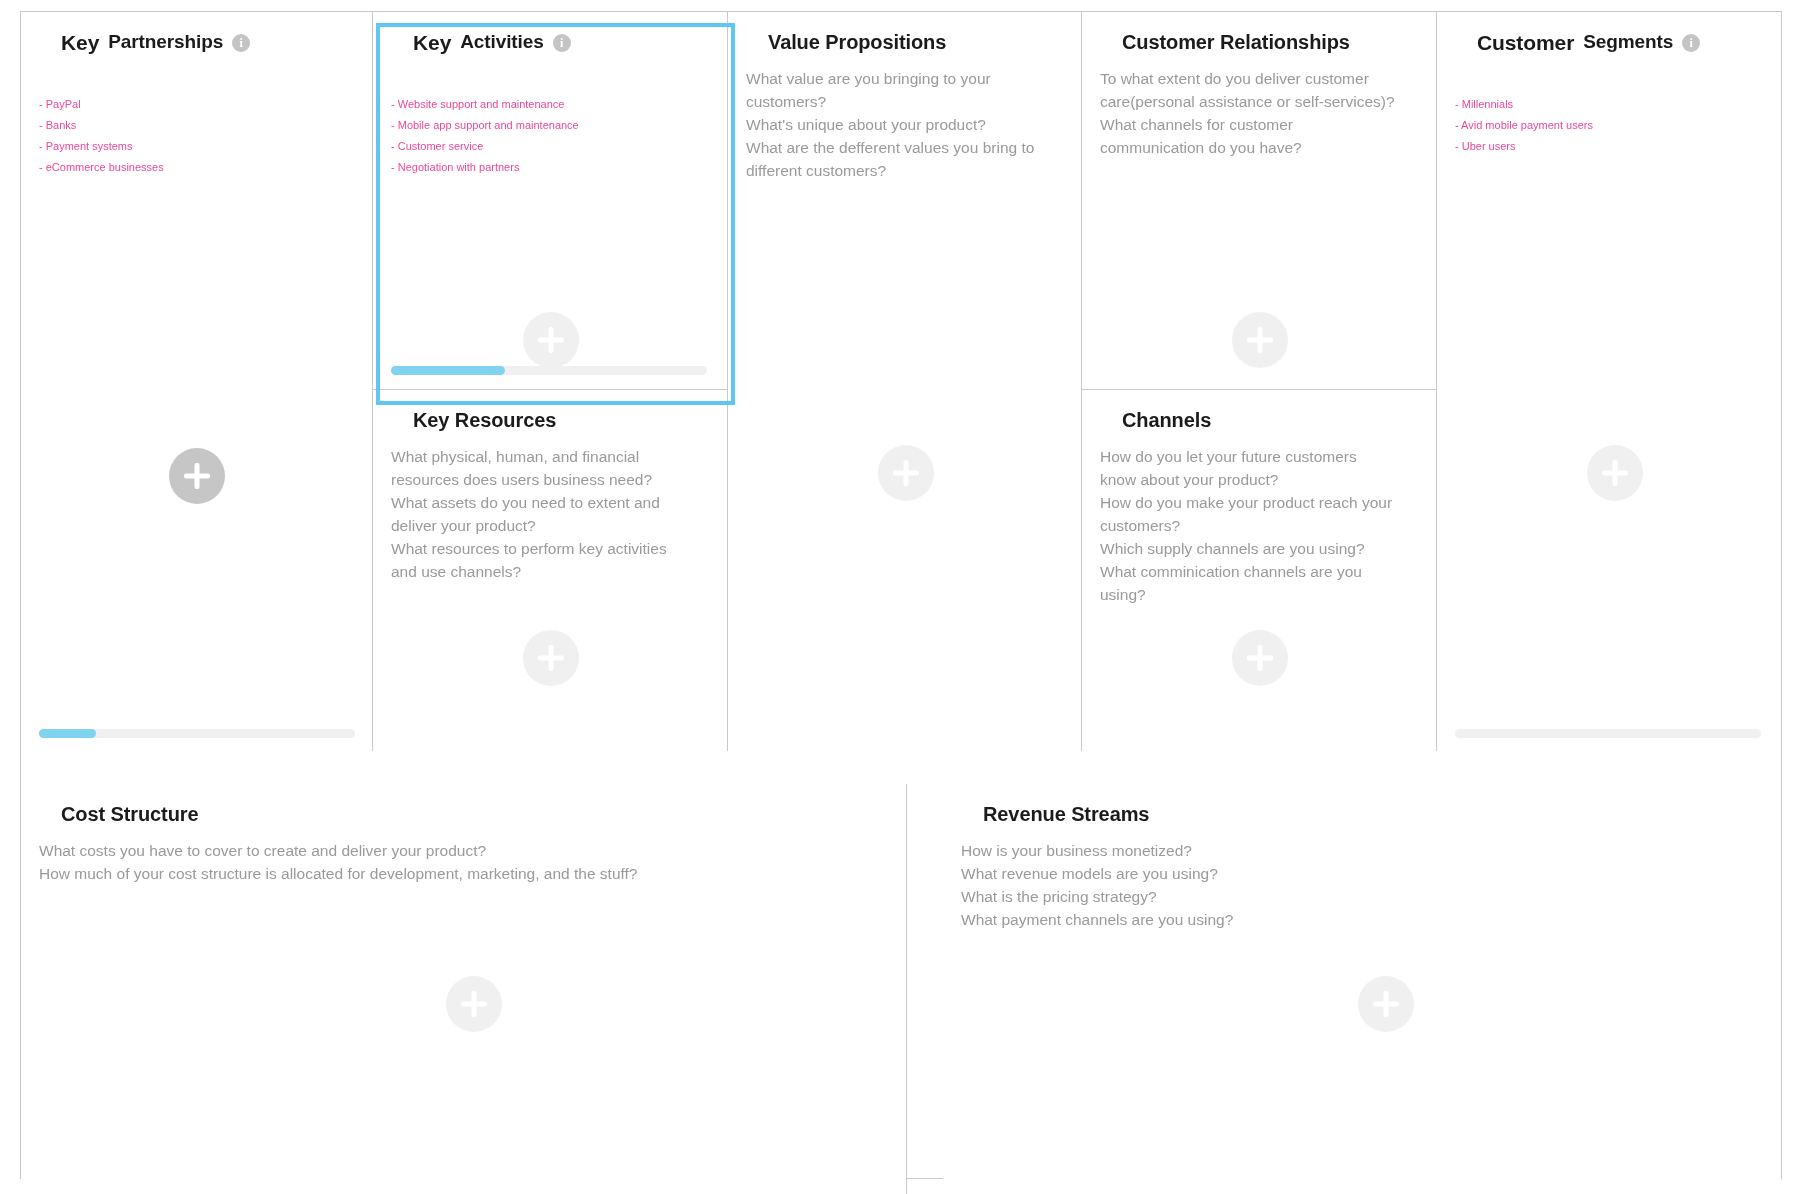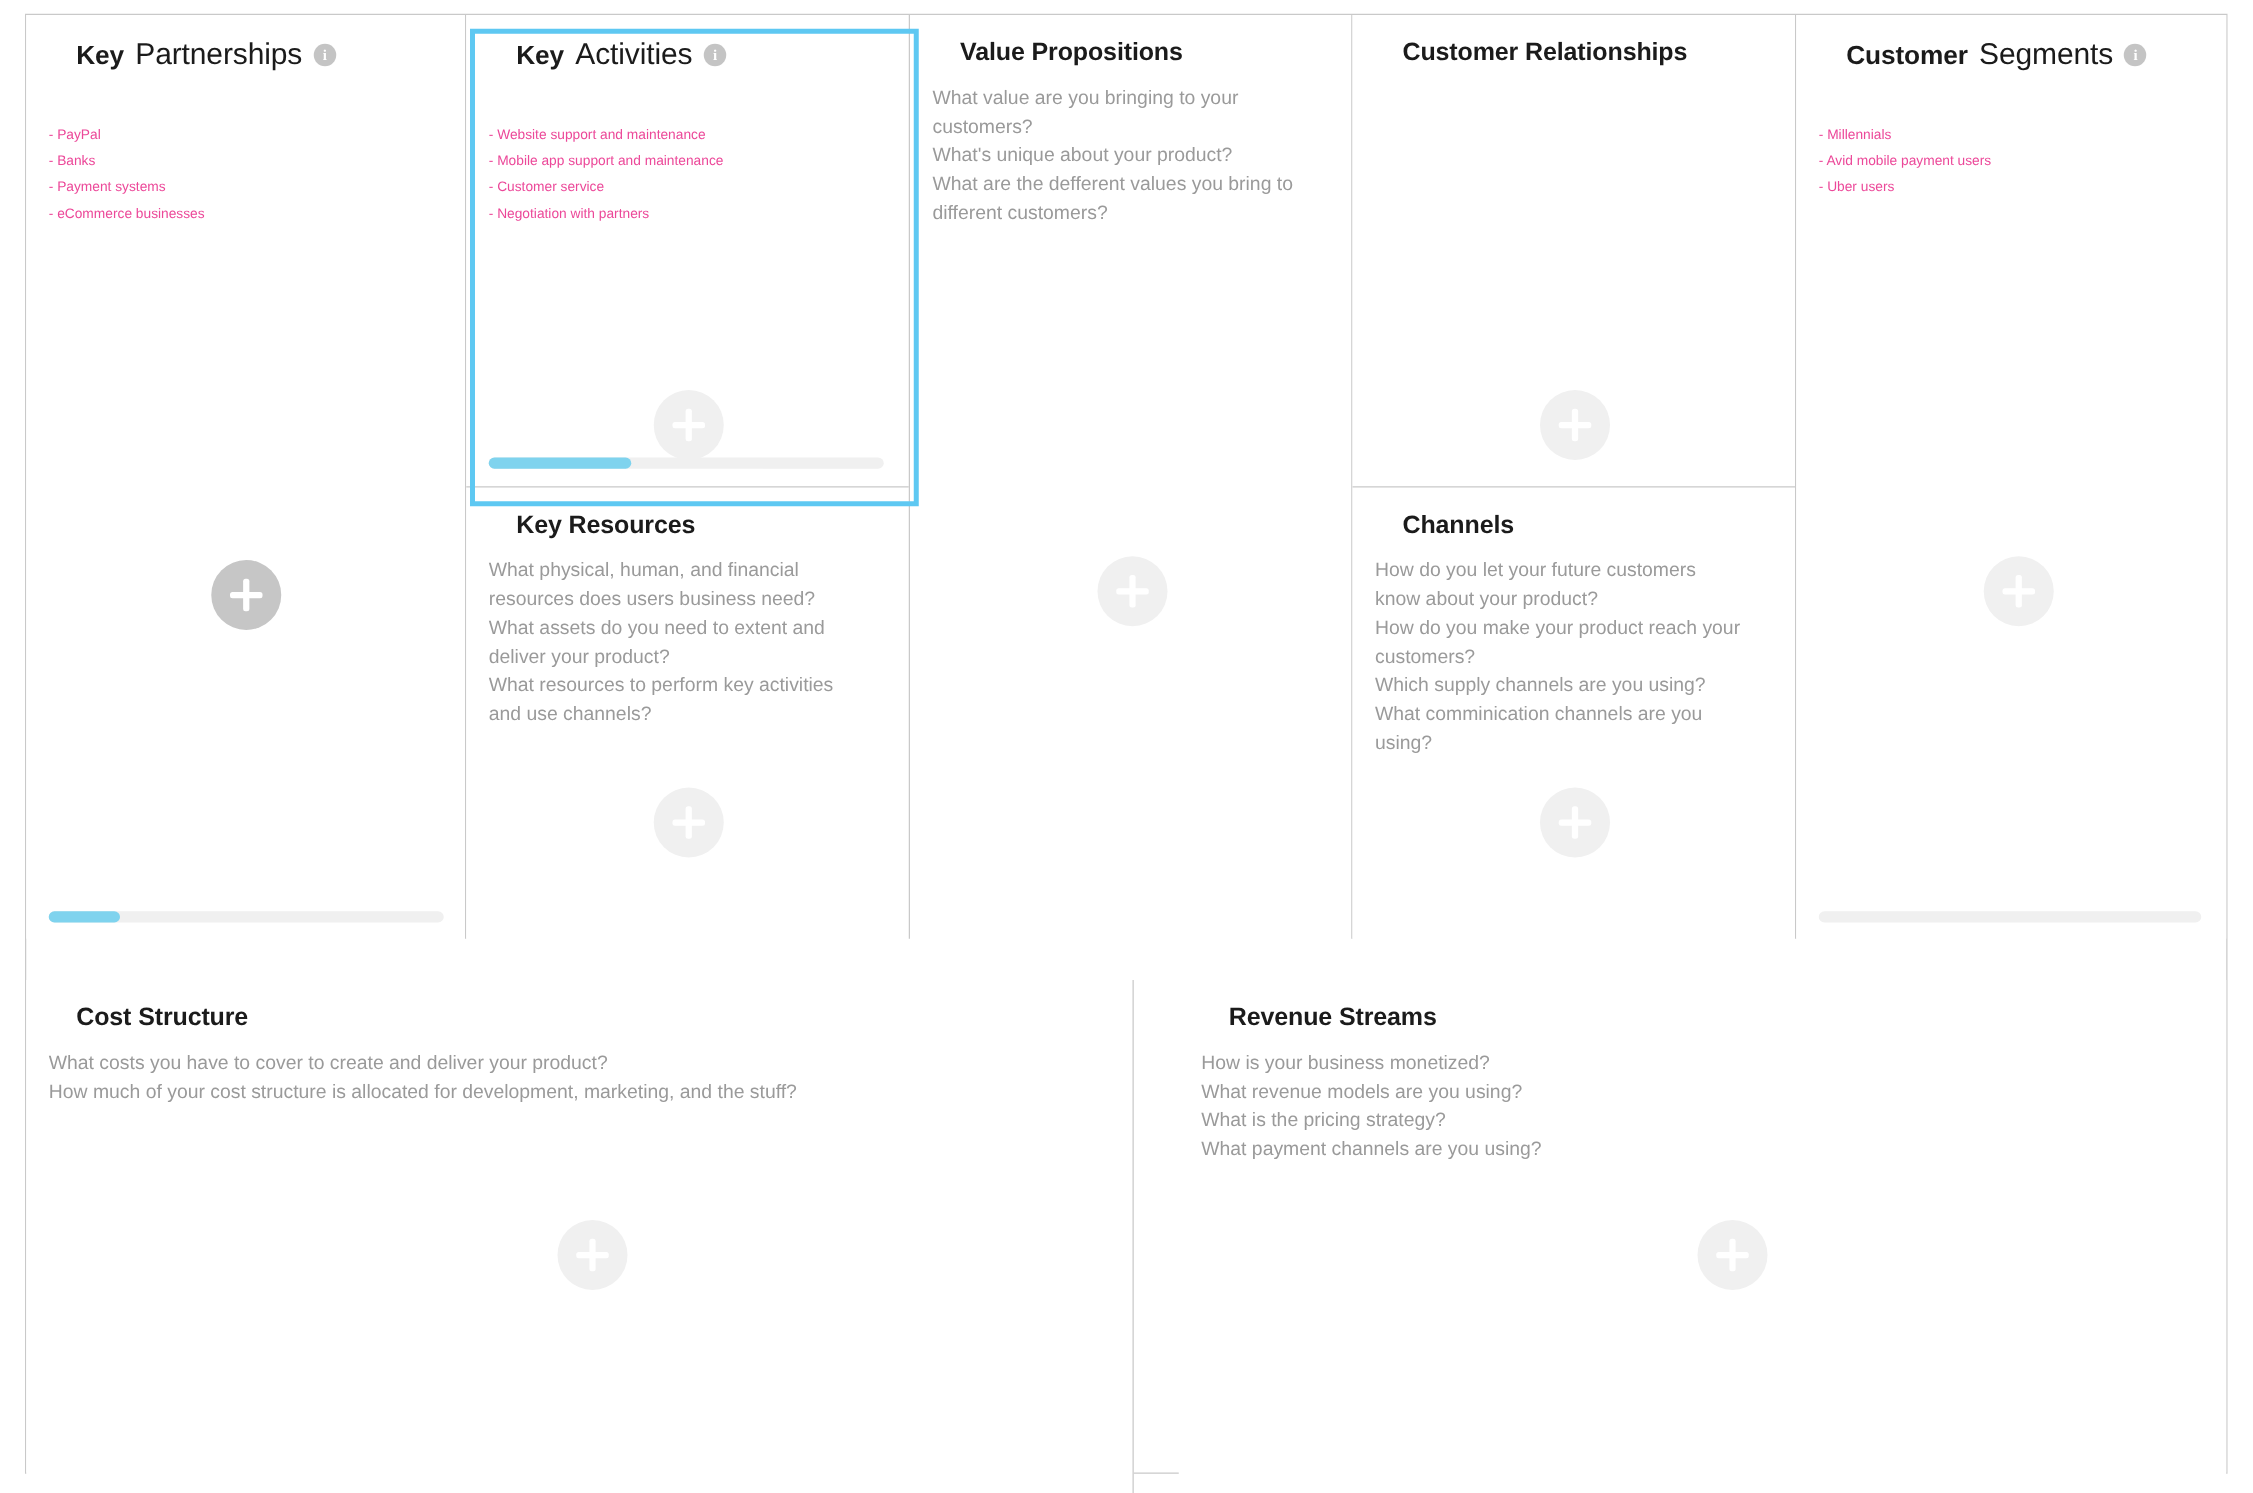--- a/index.html
+++ b/index.html
@@ -98,21 +98,21 @@
     font-size: 20px;
     font-weight: 700;
     color: #1b1b1b;
     letter-spacing: -0.1px;
     line-height: 1.2;
     margin-bottom: 14px;
     white-space: nowrap;
     margin-left: 22px;
   }
   .title-lead { font-size: 21px; font-weight: 700; }
-  .title-rest { font-size: 24px; font-weight: 400; }
+  .title-rest { font-size: 19px; font-weight: 700; }
 
   .info-icon {
     width: 18px;
     height: 18px;
     border-radius: 50%;
     background: #c4c4c4;
     color: #ffffff;
     font-size: 12px;
     font-weight: 700;
     font-family: "Liberation Serif", serif;
@@ -287,20 +287,26 @@
         <div class="plus-btn" style="left:150px; top:433px;"></div>
       </div>
 
       <div class="col col-relations">
 
         <div class="stack-top">
           <div class="panel">
             <div class="panel-title">
               <span>Customer Relationships</span>
             </div>
+            <ul class="hint-list">
+              <li>To what extent do you deliver customer</li>
+              <li>care(personal assistance or self-services)?</li>
+              <li>What channels for customer</li>
+              <li>communication do you have?</li>
+            </ul>
           </div>
           <div class="plus-btn" style="left:150px; top:300px;"></div>
         </div>
 
         <div class="stack-bottom">
           <div class="panel">
             <div class="panel-title">
               <span>Channels</span>
             </div>
             <ul class="hint-list">

